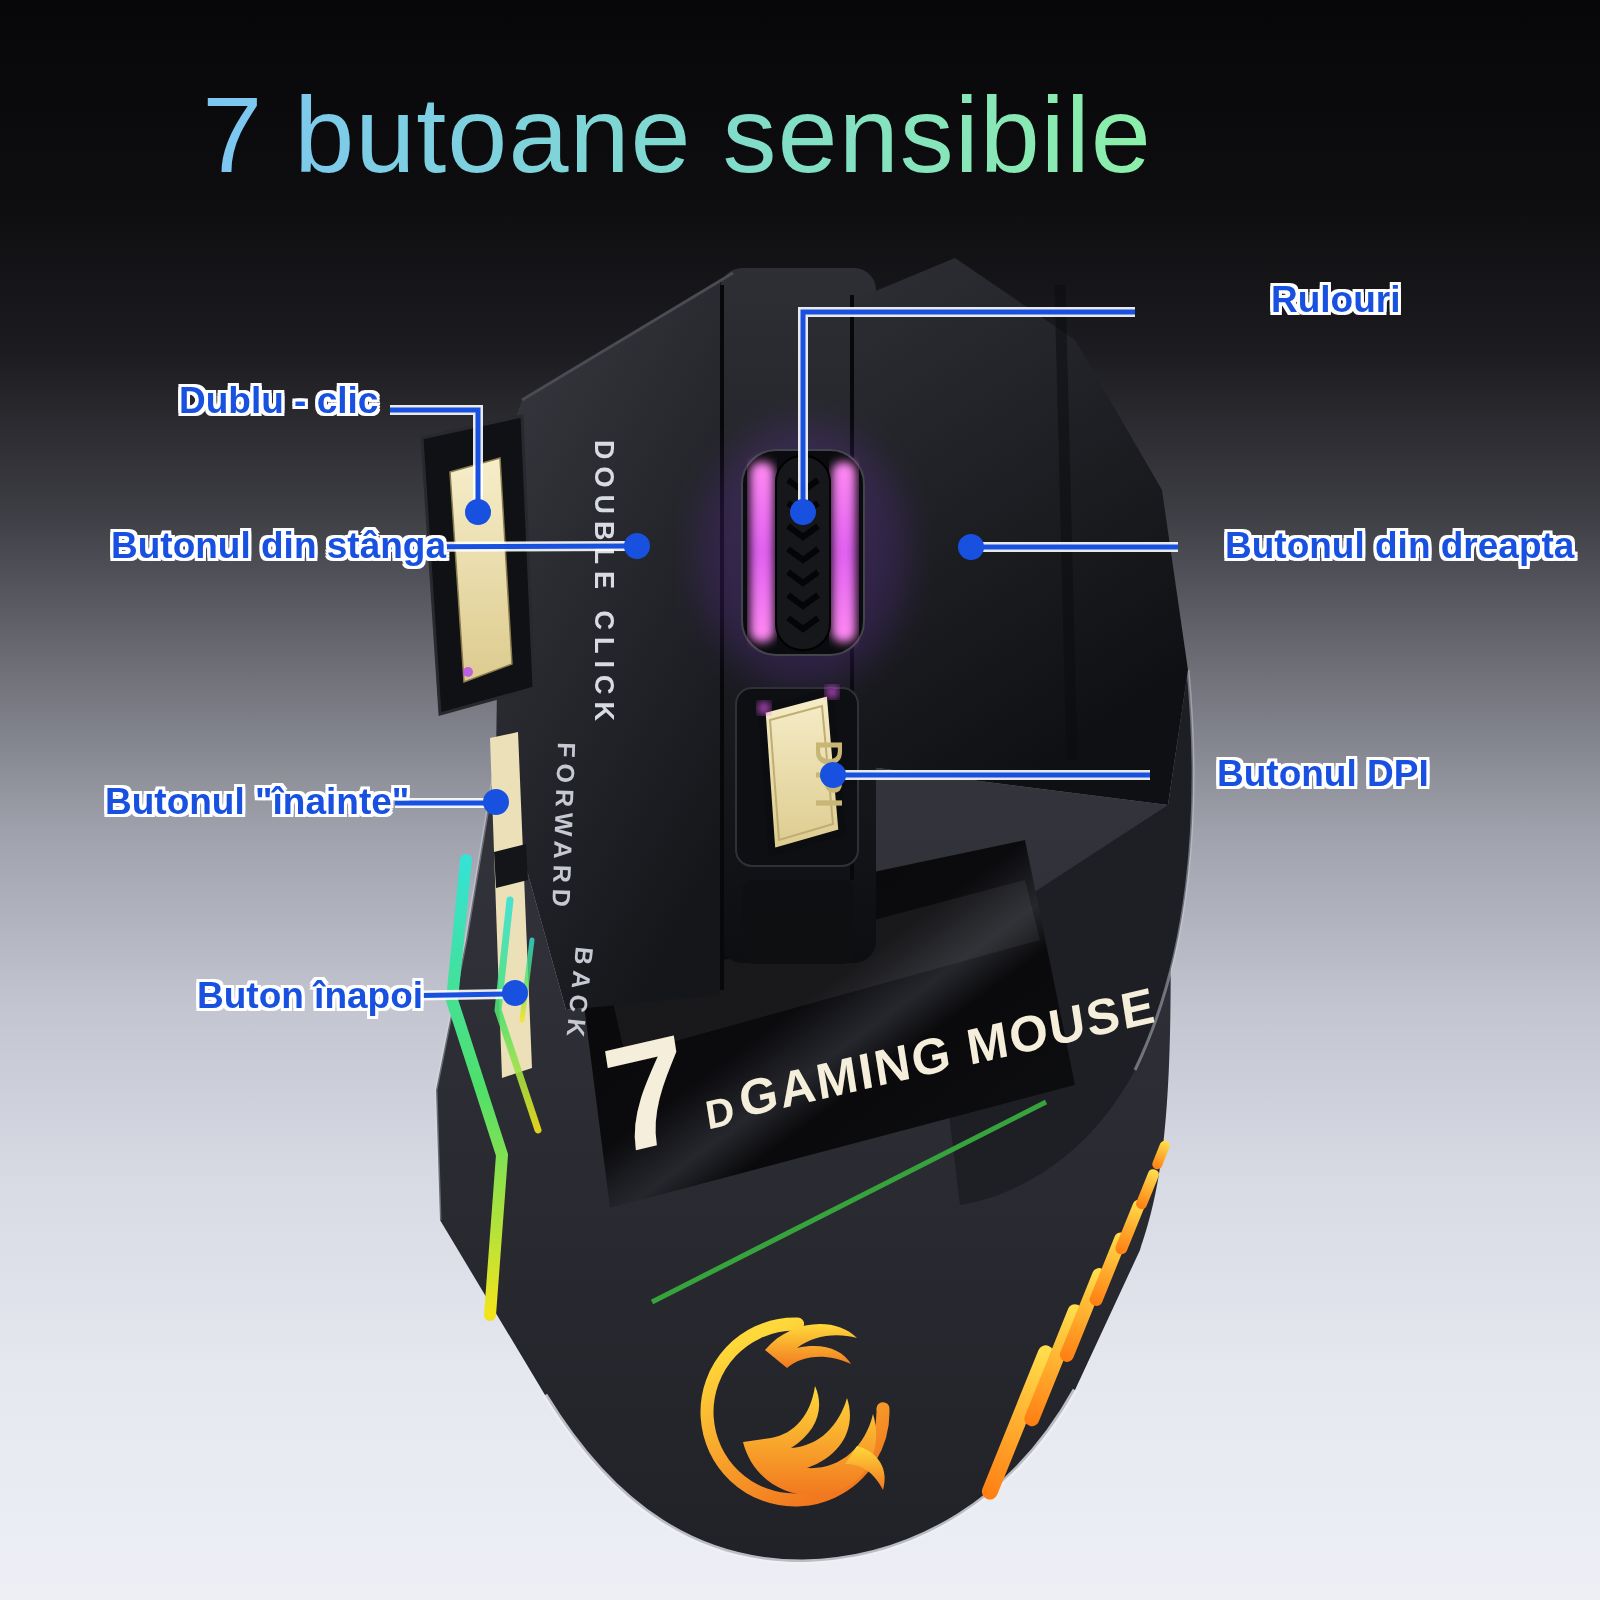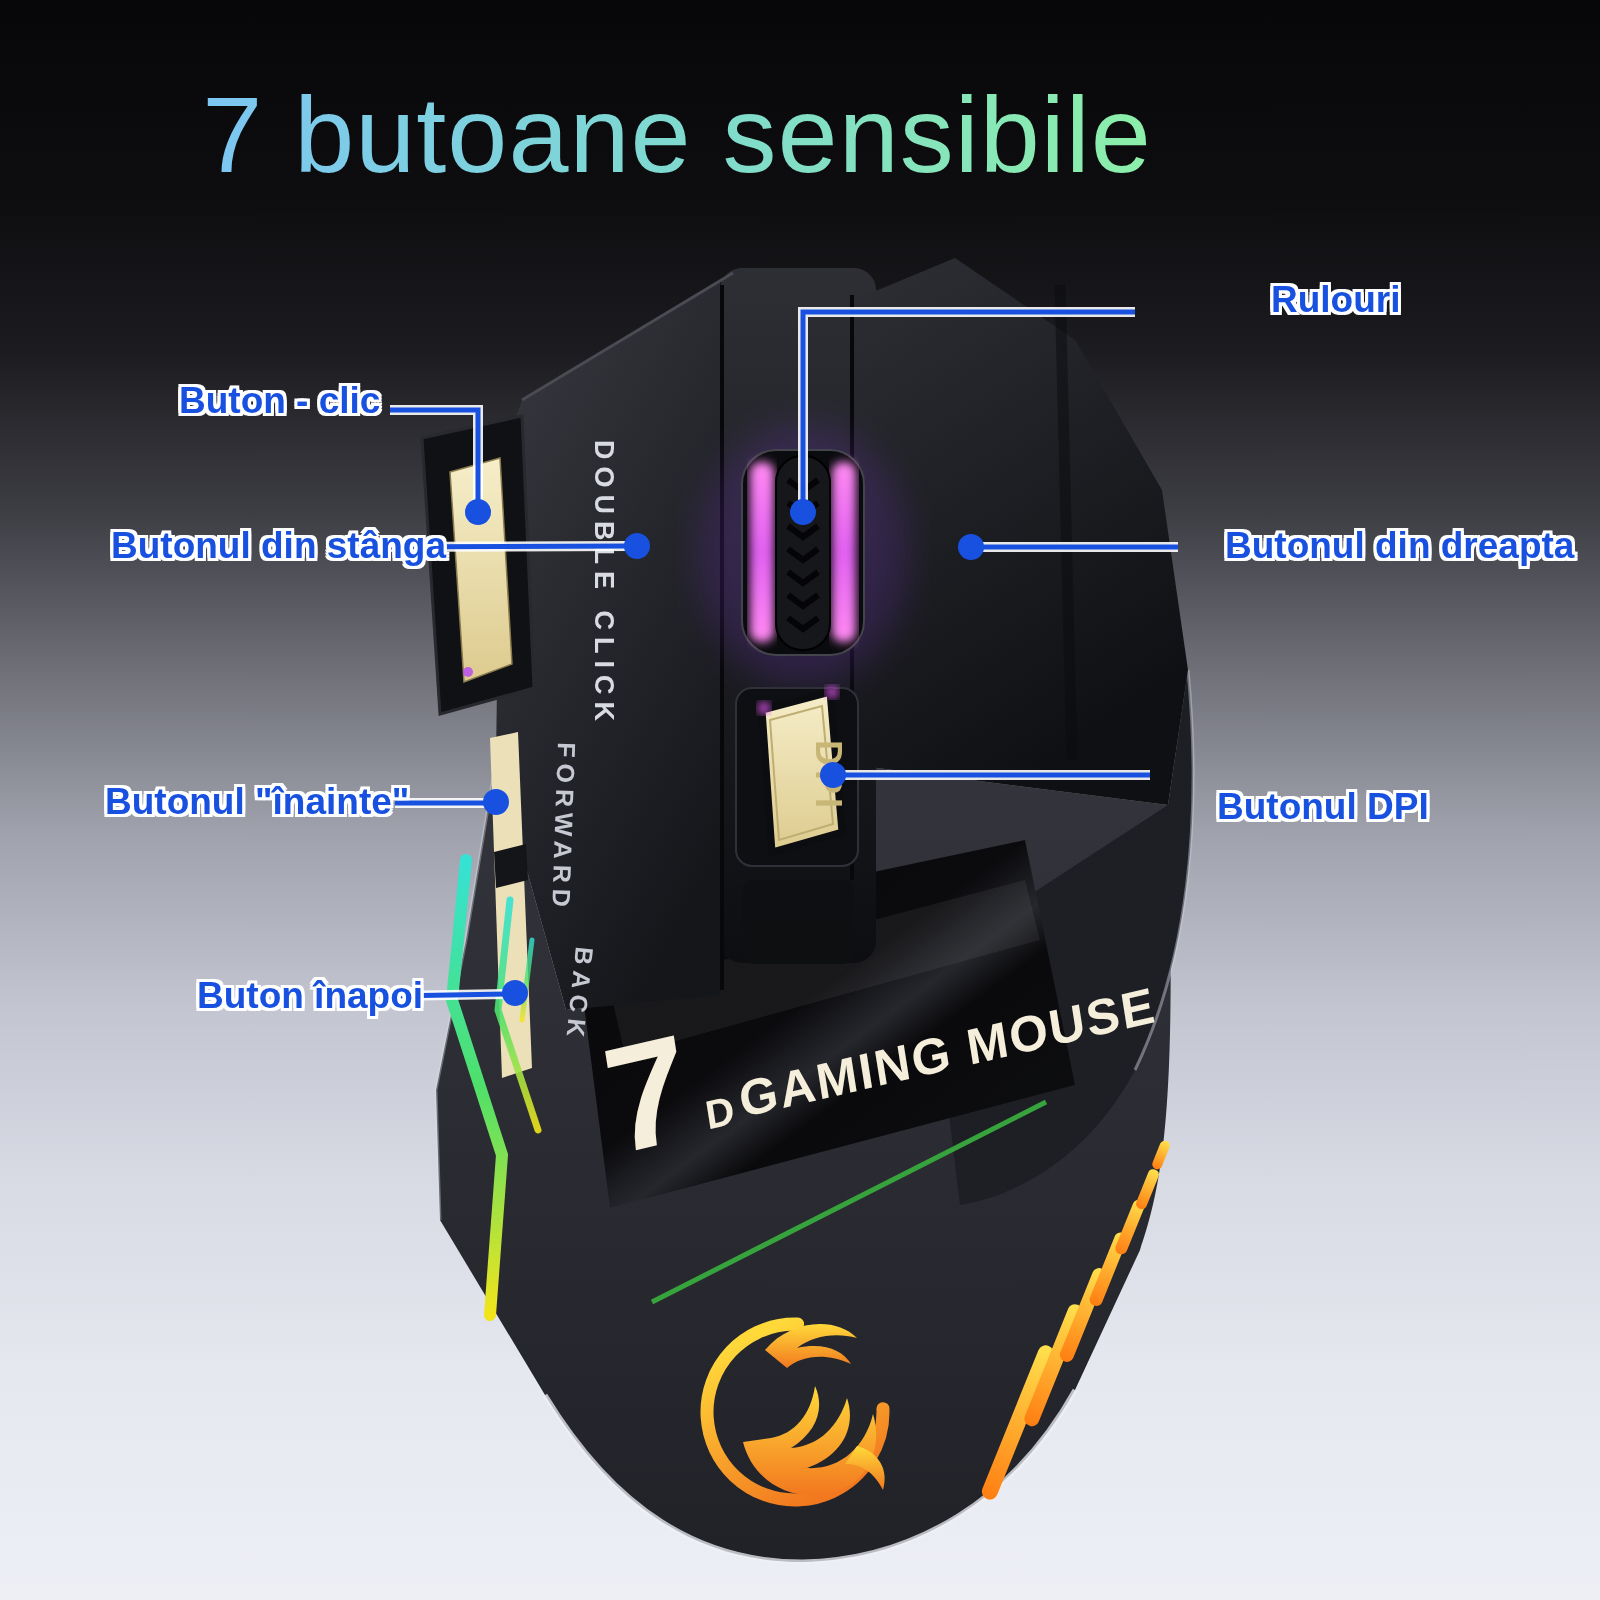--- a/index.html
+++ b/index.html
@@ -28,21 +28,21 @@
     text-shadow:
       -3px -3px 0 #fff, 3px -3px 0 #fff, -3px 3px 0 #fff, 3px 3px 0 #fff,
       -3px 0 0 #fff, 3px 0 0 #fff, 0 -3px 0 #fff, 0 3px 0 #fff;
     padding-left: 31px;
   }
   #lbl-rulouri{left:1240px;top:281px;}
   #lbl-dublu{left:148px;top:382px;}
   #lbl-stanga{left:80px;top:527px;text-align:right;}
   #lbl-dreapta{left:1194px;top:527px;}
   #lbl-inainte{left:74px;top:783px;}
-  #lbl-dpi{left:1186px;top:788px;}
+  #lbl-dpi{left:1186px;top:755px;}
   #lbl-inapoi{left:166px;top:977px;text-align:center;}
   .abs{position:absolute;}
   svg text{font-family:"Liberation Sans",sans-serif;}
 </style>
 </head>
 <body>
 
 <div class="stage">
 
   <div class="title">7 butoane sensibile</div>
@@ -213,20 +213,20 @@
       <circle cx="478" cy="512" r="13"></circle>
       <circle cx="637" cy="546" r="13"></circle>
       <circle cx="971" cy="547" r="13"></circle>
       <circle cx="496" cy="802" r="13"></circle>
       <circle cx="833" cy="775" r="13"></circle>
       <circle cx="515" cy="993" r="13"></circle>
     </g>
   </svg>
 
   <div class="callout-label" id="lbl-rulouri">Rulouri</div>
-  <div class="callout-label" id="lbl-dublu">Buton - clic</div>
+  <div class="callout-label" id="lbl-dublu">Dublu - clic</div>
   <div class="callout-label" id="lbl-stanga">Butonul din stânga</div>
   <div class="callout-label" id="lbl-dreapta">Butonul din dreapta</div>
   <div class="callout-label" id="lbl-inainte">Butonul "înainte"</div>
   <div class="callout-label" id="lbl-dpi">Butonul DPI</div>
   <div class="callout-label" id="lbl-inapoi">Buton înapoi</div>
 
 </div>
 
 </body></html>

